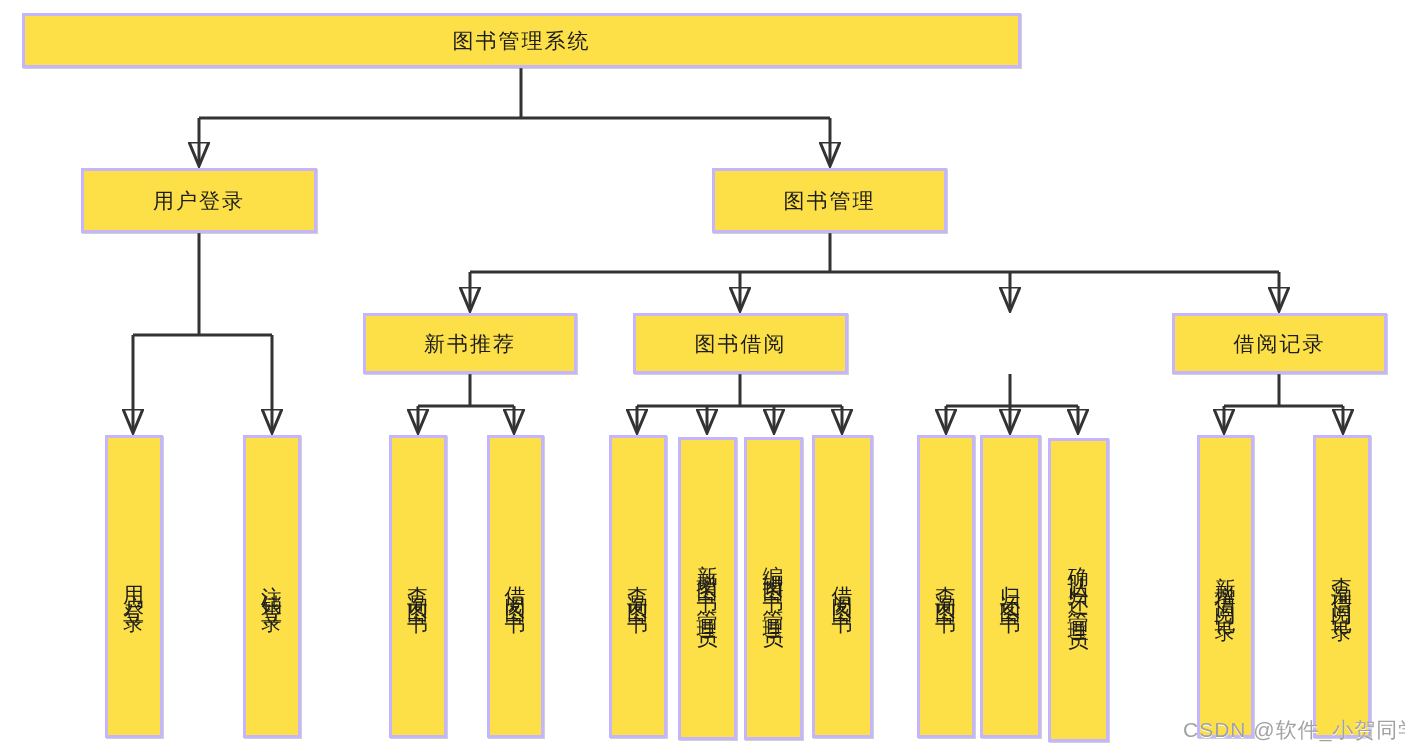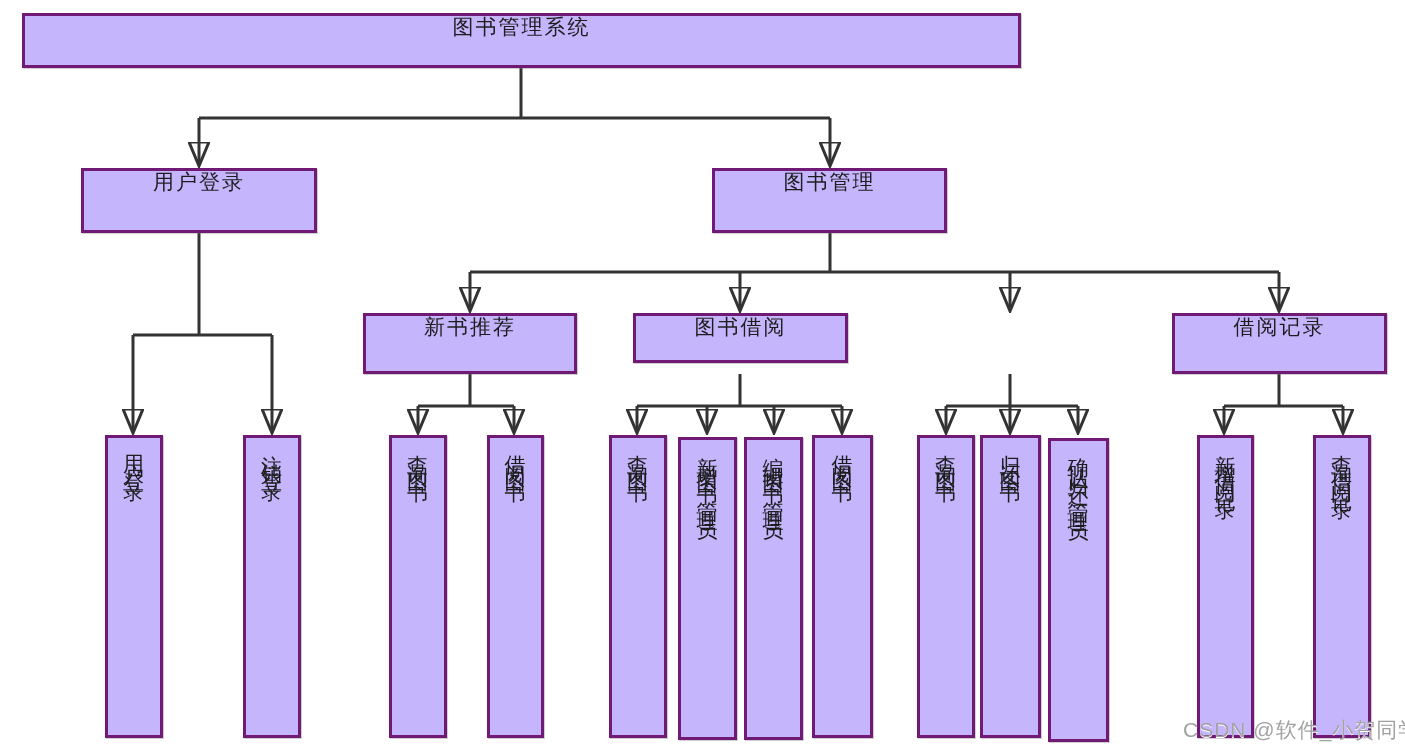--- a/index.html
+++ b/index.html
@@ -8,23 +8,23 @@
     width:1405px;height:747px;
     background:#ffffff;
     font-family:"Liberation Sans","DejaVu Sans",sans-serif;
     overflow:hidden;
   }
   .wires{position:absolute;left:0;top:0;width:1405px;height:747px;}
   .wires path{stroke:#333333;stroke-width:3;fill:none;}
   .node{
     position:absolute;
     box-sizing:border-box;
-    border:3px solid #701a75;
-    background:#c4b5fd;
-    display:flex;align-items:flex-start;justify-content:center;
+    border:3px solid #c4b5fd;
+    background:#fde047;
+    display:flex;align-items:center;justify-content:center;
     color:#1d1d1d;
     box-shadow:1px 1px 0 rgba(120,120,120,.35);
   }
   .node .lbl{
     font-size:21px;
     line-height:1;
     letter-spacing:2px;
     white-space:nowrap;
   }
   .node.v .lbl{
@@ -110,21 +110,21 @@
   <div class="node h" style="left:81px;top:168px;width:236px;height:65px">
     <span class="lbl">用户登录</span>
   </div>
   <div class="node h" style="left:363px;top:313px;width:214px;height:61px">
     <span class="lbl">新书推荐</span>
   </div>
 
   <div class="node h" style="left:712px;top:168px;width:235px;height:65px">
     <span class="lbl">图书管理</span>
   </div>
-  <div class="node h" style="left:633px;top:313px;width:215px;height:50px">
+  <div class="node h" style="left:633px;top:313px;width:215px;height:61px">
     <span class="lbl">图书借阅</span>
   </div>
   <div class="node h" style="left:1172px;top:313px;width:215px;height:61px">
     <span class="lbl">借阅记录</span>
   </div>
 
   <div class="node v" style="left:105px;top:435px;width:58px;height:303px">
     <span class="lbl">用户登录</span>
   </div>
   <div class="node v" style="left:243px;top:435px;width:58px;height:303px">

